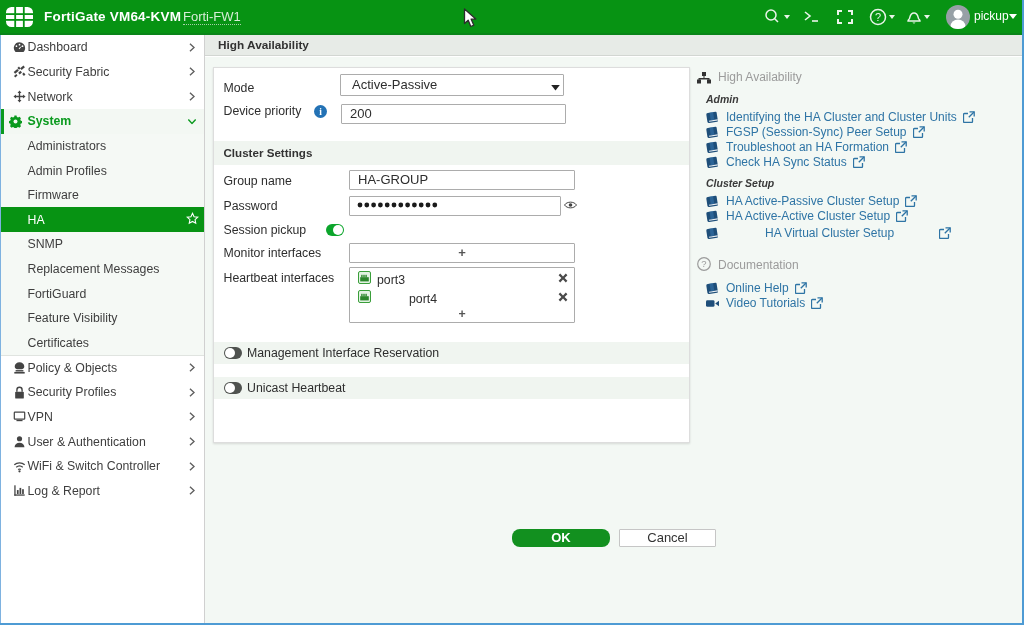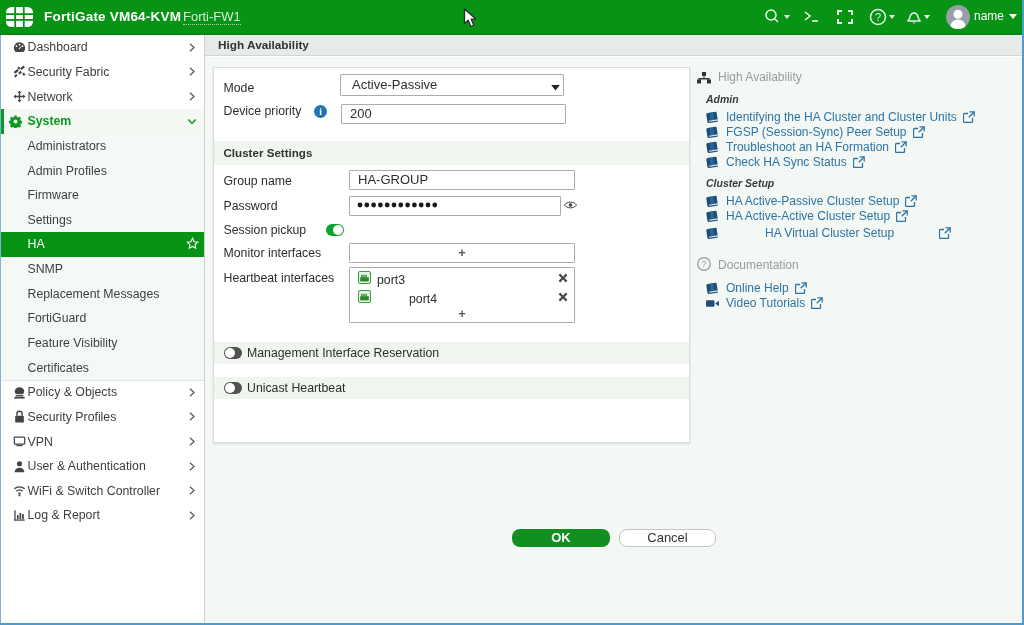--- a/index.html
+++ b/index.html
@@ -49,21 +49,21 @@
 .tog.on { background:#0ca52c; } .tog.on .knob { right:1px; }
 .tog.off { background:#4f524f; } .tog.off .knob { left:1px; }
 .hl-hdr { position:absolute; font-size:12px; color:#9b9b9b; }
 .hl-sec { position:absolute; font-size:10.5px; font-style:italic; font-weight:bold; color:#3a3a3a; }
 .hl-link { position:absolute; font-size:12px; color:#2e74a5; white-space:nowrap; display:flex; align-items:center; height:14px; }
 .hl-link .bk { width:13px; height:13px; margin-right:7px; flex:none; }
 .hl-link .ext { width:12px; height:12px; margin-left:6px; flex:none; }
 
 
 #okbtn { left:307px; top:472px; width:98px; height:18px; background:#12901f; color:#fff; font-size:13px; font-weight:bold; text-align:center; line-height:18px; border-radius:8px; }
-#cancelbtn { left:414px; top:472px; width:97px; height:18px; background:#fff; border:1px solid #c6c6c6; color:#323232; font-size:13px; text-align:center; line-height:16px; border-radius:8px; }
+#cancelbtn { left:414px; top:472px; width:97px; height:18px; background:#fff; border:1px solid #c6c6c6; color:#323232; font-size:13px; text-align:center; line-height:16px; border-radius:1px; }
 </style>
 </head>
 <body>
 <div id="headerline" class="abs" style="left:0;top:33px;width:1024px;height:2px;background:#0a8519;z-index:11;"></div>
 <div id="header" class="abs">
   <svg id="logo" class="abs" viewBox="0 0 27 20">
     <defs>
         <clipPath id="lc">
           <path d="M5.5 0 h16 a5.5 5.5 0 0 1 5.5 5.5 v9 a5.5 5.5 0 0 1 -5.5 5.5 h-16 a5.5 5.5 0 0 1 -5.5 -5.5 v-9 a5.5 5.5 0 0 1 5.5 -5.5 z"></path>
         </clipPath>
@@ -115,21 +115,21 @@
         <clipPath id="ac">
           <circle cx="12" cy="12" r="12"></circle>
         </clipPath>
       </defs>
     <circle cx="12" cy="12" r="12" fill="#97a0a6"></circle>
     <g clip-path="url(#ac)" fill="#fff">
         <circle cx="12" cy="9.2" r="4.5"></circle>
         <ellipse cx="12" cy="21.5" rx="7.5" ry="7"></ellipse>
       </g>
   </svg>
-  <div class="abs" style="left:974px;top:0;height:33px;line-height:33px;color:#fff;font-size:12px;">name</div>
+  <div class="abs" style="left:974px;top:0;height:33px;line-height:33px;color:#fff;font-size:12px;">pickup</div>
   <svg class="abs" style="left:1009px;top:14px" width="8" height="6" viewBox="0 0 8 6">
       <path d="M0 0 h8 l-4 5 z" fill="#fff"></path>
     </svg>
 
   <svg class="abs" style="left:463px;top:8px;z-index:60" width="14" height="20" viewBox="0 0 14 20">
     <path d="M1.5 1 L1.5 15.5 L5.2 12.2 L7.8 18.5 L10.8 17.2 L8.2 11.2 L12.8 11 Z" fill="#fff" stroke="#2d2d2d" stroke-width="1.3" stroke-linejoin="round"></path>
   </svg>
 </div>
 
 <div id="sidebar" class="abs">
@@ -183,23 +183,20 @@
       </svg>
     </div>
   <div class="mi sub">
       <span class="tx">Administrators</span>
     </div>
   <div class="mi sub">
       <span class="tx">Admin Profiles</span>
     </div>
   <div class="mi sub">
       <span class="tx">Firmware</span>
-    </div>
-  <div class="mi sub">
-      <span class="tx">Settings</span>
     </div>
   <div class="mi sub sel">
       <span class="tx">HA</span>
     <svg class="abs" style="right:5px;top:5px" width="13" height="13" viewBox="0 0 24 24">
         <path d="M12 2.5 l2.9 6.2 6.8 0.8 -5 4.6 1.3 6.7 -6 -3.3 -6 3.3 1.3 -6.7 -5 -4.6 6.8 -0.8 z" fill="none" stroke="#fff" stroke-width="2"></path>
       </svg>
     </div>
   <div class="mi sub">
       <span class="tx">SNMP</span>
     </div>

